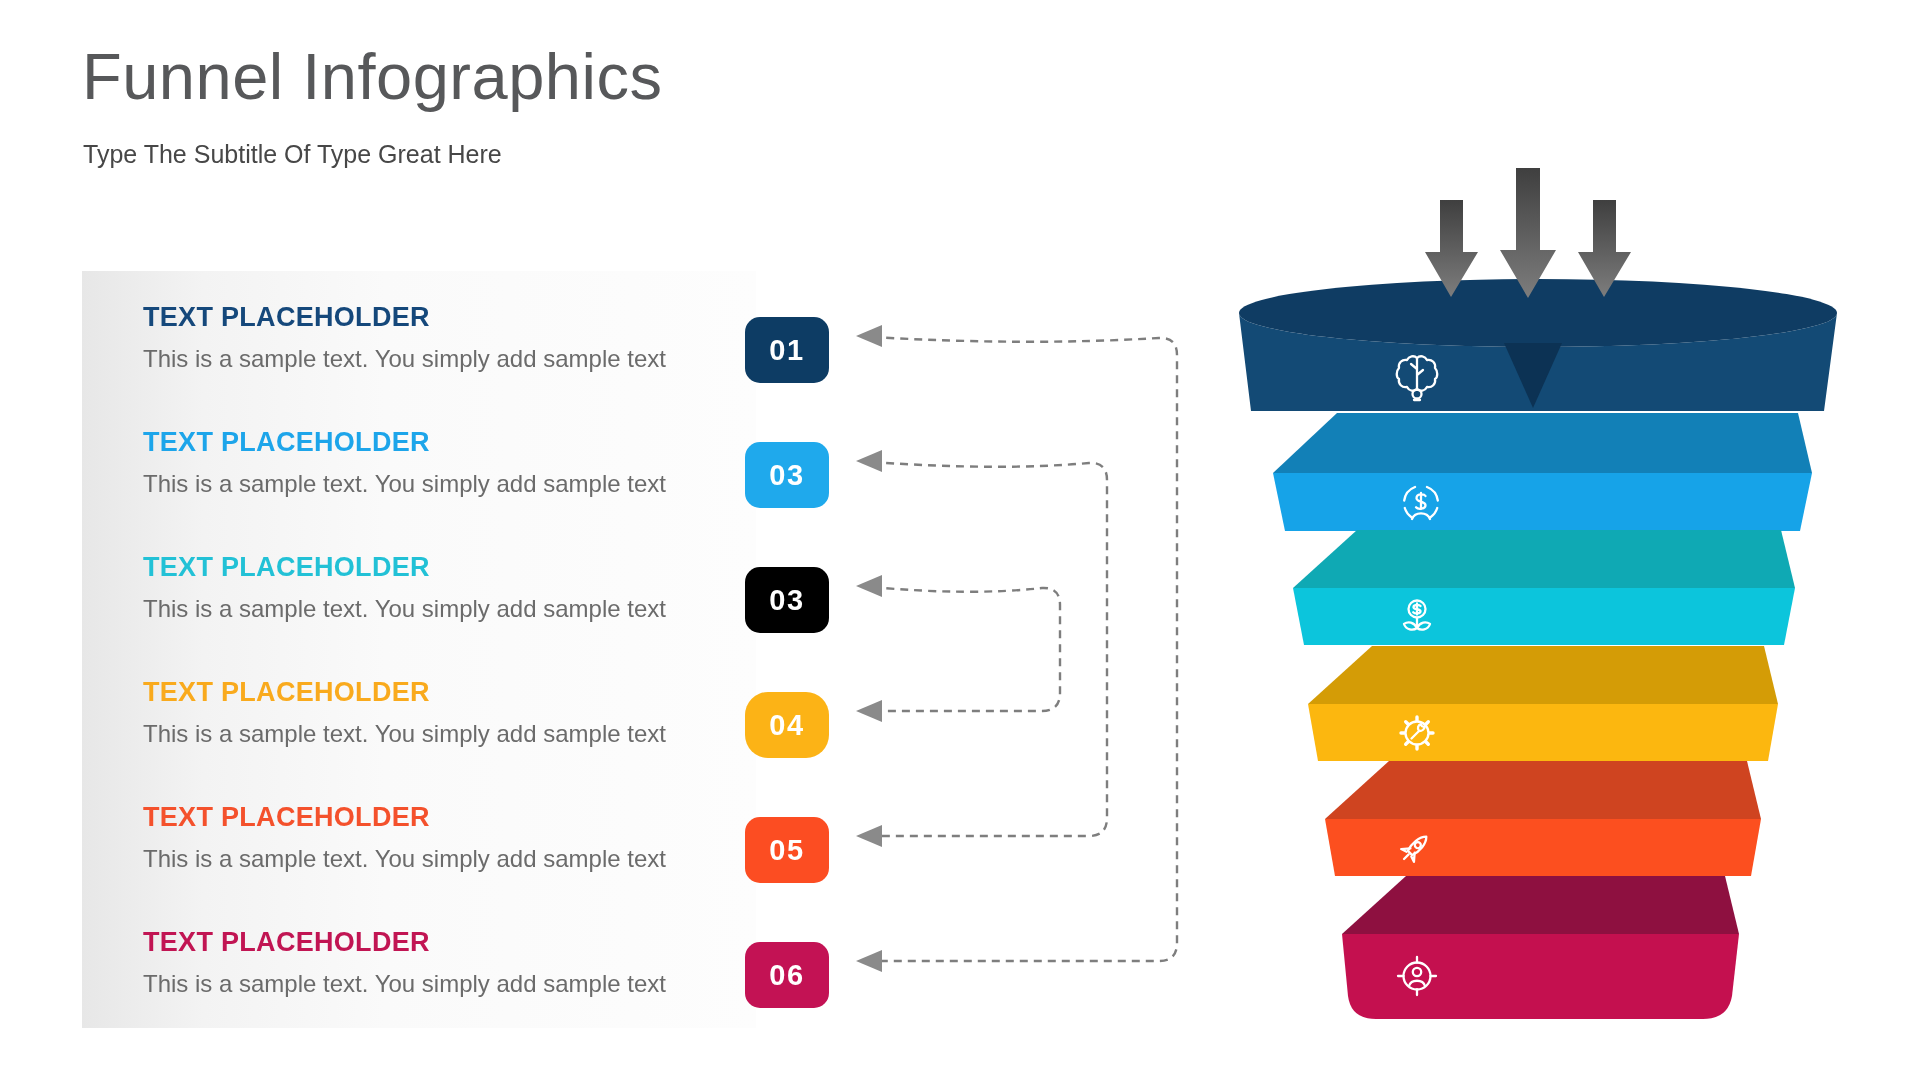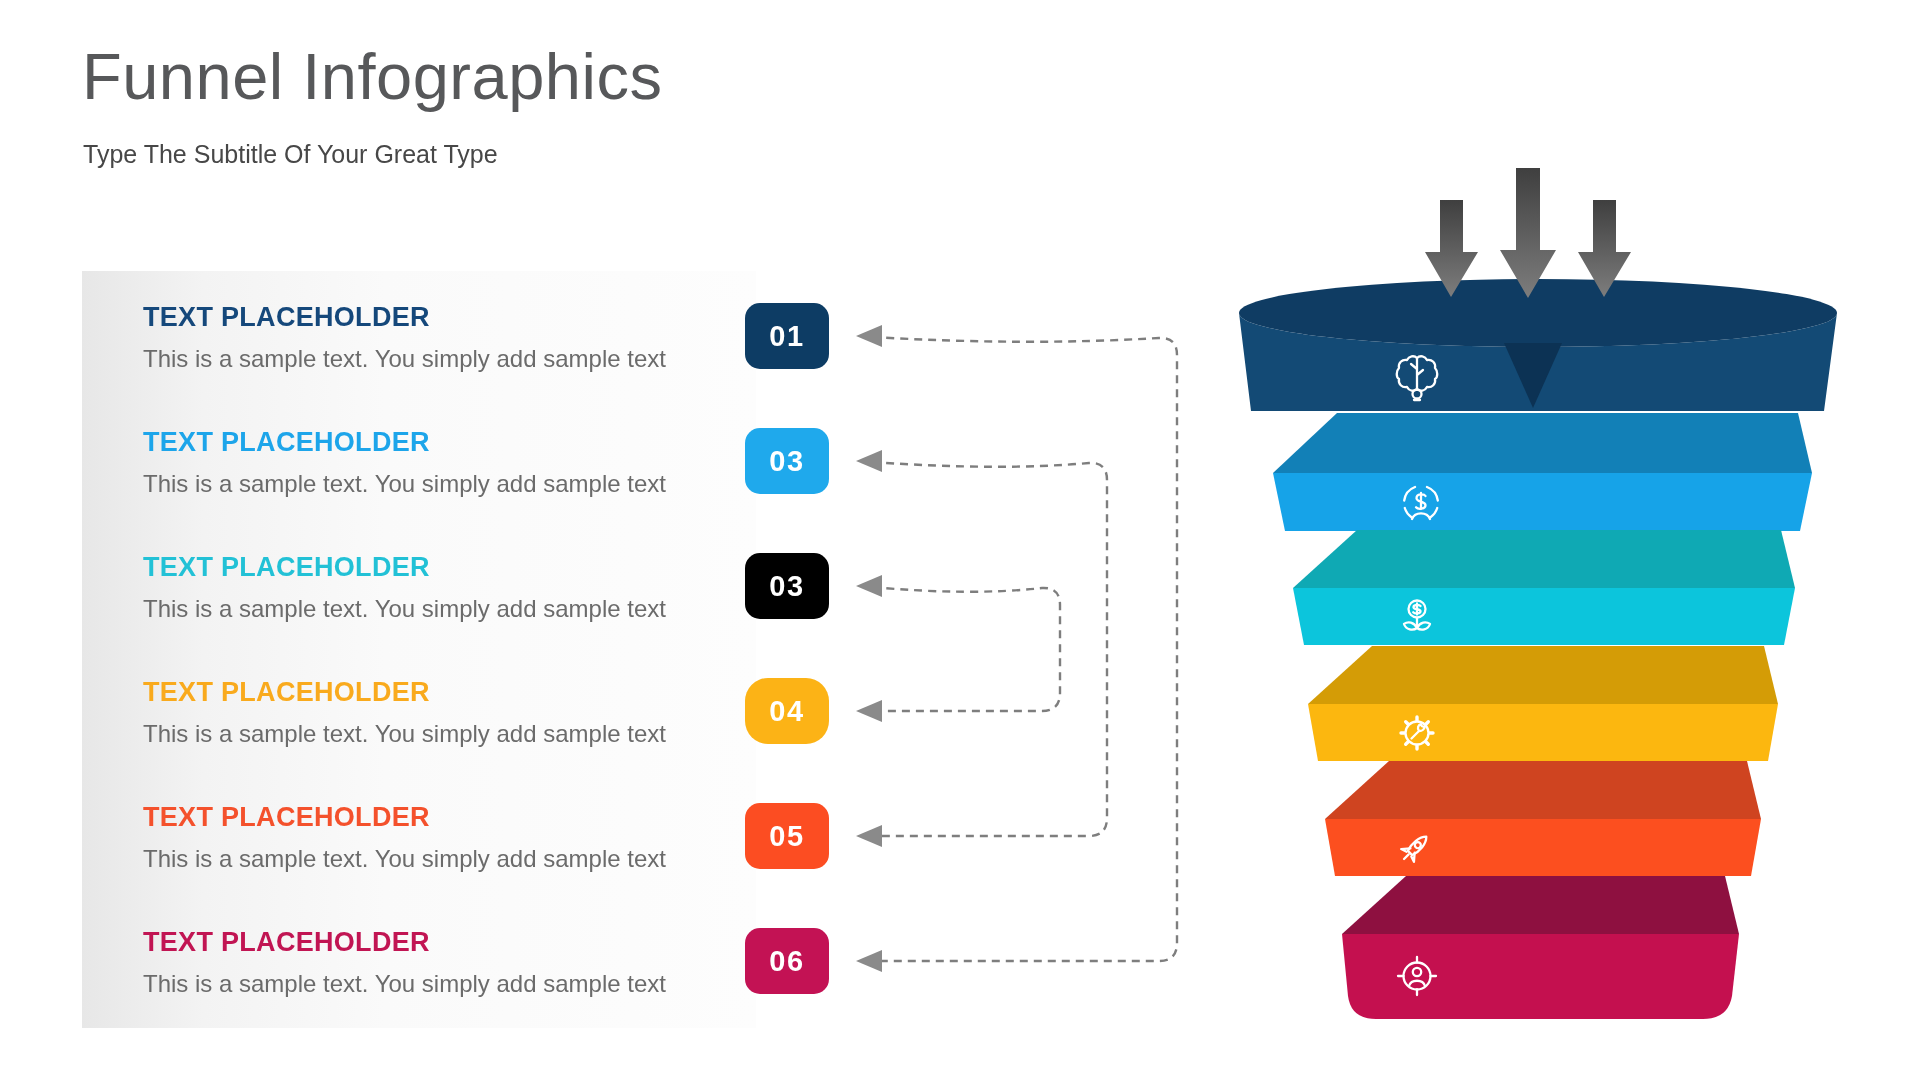--- a/index.html
+++ b/index.html
@@ -9,34 +9,34 @@
   .title{position:absolute;left:82px;top:40px;font-size:65px;line-height:74px;font-weight:400;color:#57585a;letter-spacing:0.5px;}
   .subtitle{position:absolute;left:83px;top:138px;font-size:25px;line-height:32px;font-weight:400;color:#474747;}
   
   .panel{position:absolute;left:82px;top:271px;width:674px;height:757px;
          background:linear-gradient(90deg,#e7e7e7 0%,#f3f3f3 18%,#fafafa 45%,#fdfdfd 100%);}
   .row{position:absolute;left:143px;width:560px;height:96px;}
   .row .hd{font-size:27px;line-height:31px;font-weight:700;letter-spacing:0.3px;}
   .row .bd{margin-top:11px;font-size:24px;line-height:30px;font-weight:400;color:#6b6b6b;}
   .badge{position:absolute;left:745px;width:84px;height:66px;border-radius:15px;
          display:flex;align-items:center;justify-content:center;
-         color:#ffffff;font-size:29px;font-weight:700;letter-spacing:1.5px;}
+         color:#ffffff;font-size:29px;font-weight:700;letter-spacing:1.5px;margin-top:14px;}
   
   #row1{top:302px}#row2{top:427px}#row3{top:552px}#row4{top:677px}#row5{top:802px}#row6{top:927px}
   #bdg1{top:303px}#bdg2{top:428px}#bdg3{top:553px}#bdg4{top:678px}#bdg5{top:803px}#bdg6{top:928px}
   svg{position:absolute;left:0;top:0;}
   .ico{stroke:#ffffff;stroke-width:2.3;fill:none;stroke-linecap:round;stroke-linejoin:round;}
 </style>
 </head>
 <body>
 
 <div id="stage">
 
   <div class="title">Funnel Infographics</div>
-  <div class="subtitle">Type The Subtitle Of Your Great Type</div>
+  <div class="subtitle">Type The Subtitle Of Type Great Here</div>
 
   <div class="panel"></div>
 
   <div class="row" id="row1">
     <div class="hd" style="color: rgb(21, 72, 123);">TEXT PLACEHOLDER</div>
     <div class="bd" style="color: rgb(107, 107, 107);">This is a sample text. You simply add sample text</div>
   </div>
   <div class="row" id="row2">
     <div class="hd" style="color: rgb(29, 165, 234);">TEXT PLACEHOLDER</div>
     <div class="bd" style="color: rgb(107, 107, 107);">This is a sample text. You simply add sample text</div>

